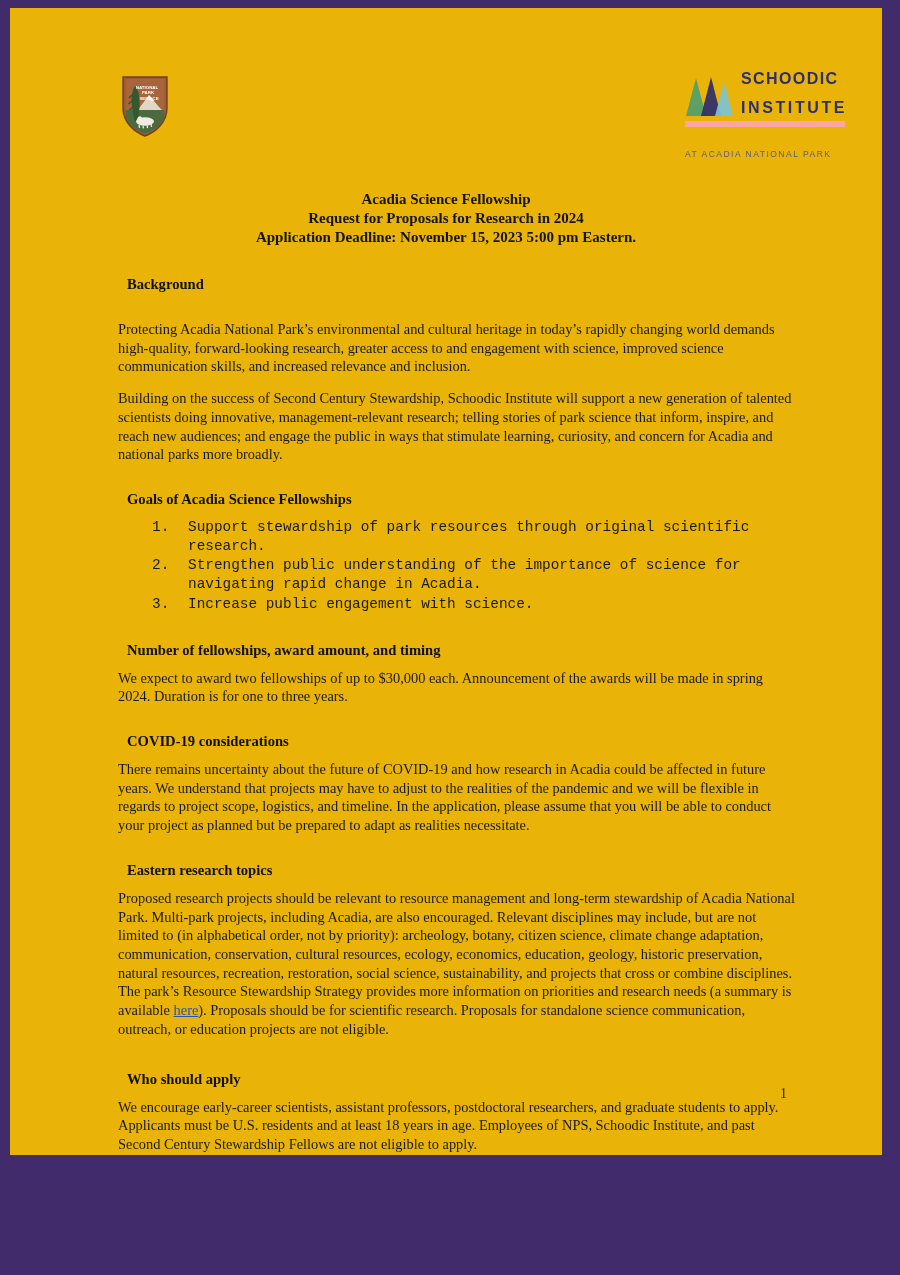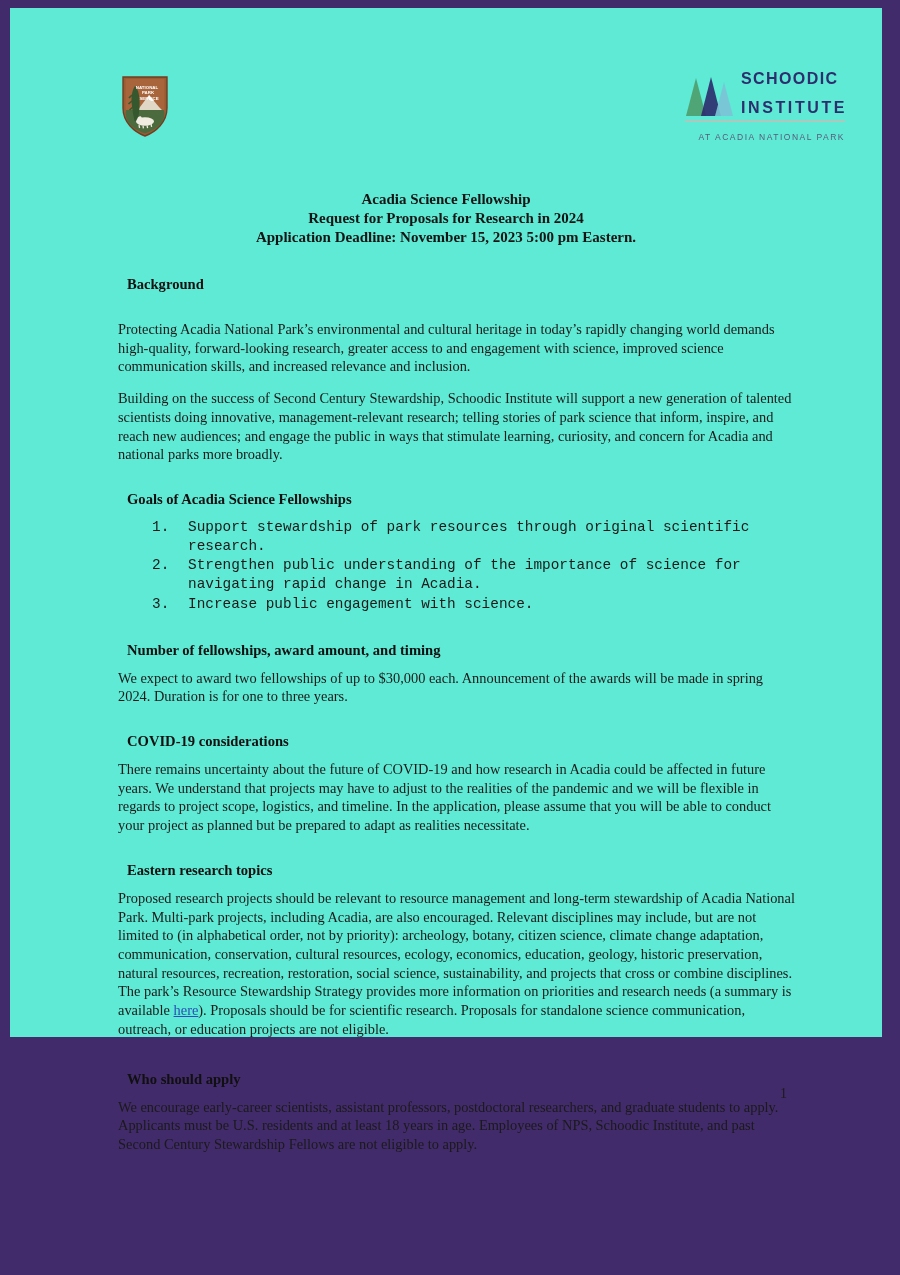--- a/index.html
+++ b/index.html
@@ -15,22 +15,22 @@
     font-family: "Liberation Serif", "DejaVu Serif", serif;
     overflow: hidden;
   }
 
   
   .page-frame {
     position: absolute;
     left: 10px;
     top: 8px;
     width: 872px;
-    height: 1029px;
-    background: #5eead4;
+    height: 1147px;
+    background: #eab308;
   }
 
   .page-inner {
     position: relative;
     width: 100%;
     height: 100%;
     padding: 0;
   }
 
   
@@ -77,24 +77,24 @@
   .schoodic-wordmark .l2 {
     font-family: "Liberation Sans", sans-serif;
     font-weight: bold;
     color: #2d2e6e;
     letter-spacing: 1.4px;
     font-size: 16px;
     display: block;
   }
   .schoodic-wordmark .l2 { letter-spacing: 2.6px; margin-top: 13px;}
   .schoodic-rule {
-    border-top: 1px solid #fca5a5;
+    border-top: 6px solid #fca5a5;
     margin-top: 3px;
-    padding-top: 4px;
-    text-align: right;
+    padding-top: 16px;
+    text-align: left;
   }
   .schoodic-rule span {
     font-family: "Liberation Sans", sans-serif;
     font-size: 8.5px;
     letter-spacing: 1.5px;
     color: #5a5a7a;
     white-space: nowrap;
   }
 
   

